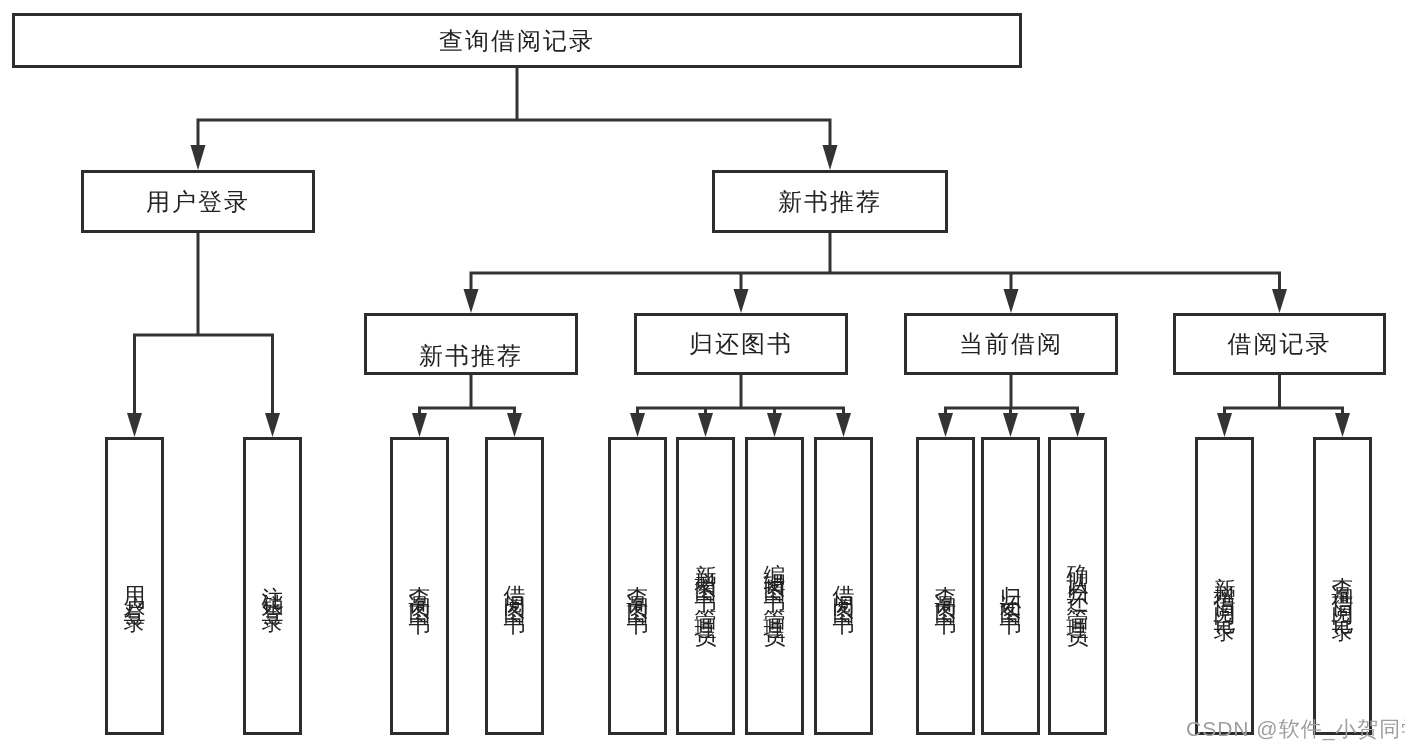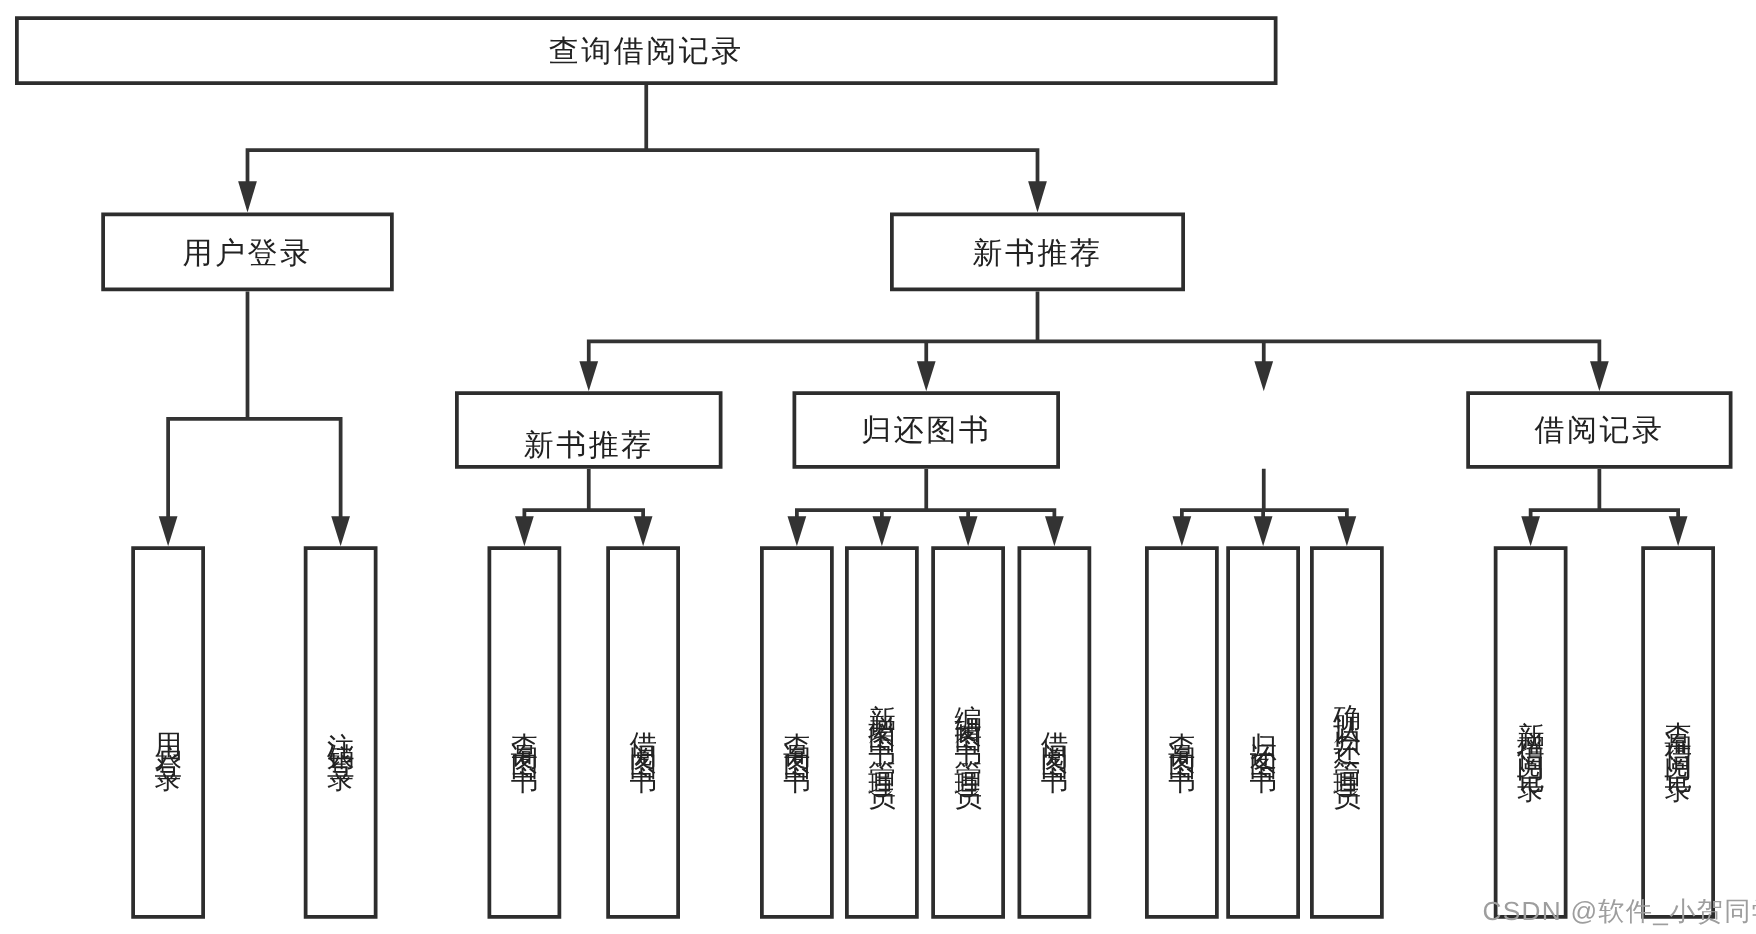--- a/index.html
+++ b/index.html
@@ -124,20 +124,23 @@
   <div class="box hbox" style="left:712px; top:170px; width:236px; height:63px;">
     <span>新书推荐</span>
   </div>
 
   <div class="box hbox" style="left:364px; top:313px; width:214px; height:62px;align-items:flex-end;">
     <span>新书推荐</span>
   </div>
   <div class="box hbox" style="left:634px; top:313px; width:214px; height:62px;">
     <span>归还图书</span>
   </div>
+  <div class="box hbox" style="left:904px; top:313px; width:214px; height:62px;">
+    <span>当前借阅</span>
+  </div>
   <div class="box hbox" style="left:1173px; top:313px; width:213px; height:62px;">
     <span>借阅记录</span>
   </div>
 
   <div class="box vbox" style="left:105px; top:437px; width:59px; height:298px;">
     <span class="vtext">用户登录</span>
   </div>
   <div class="box vbox" style="left:243px; top:437px; width:59px; height:298px;">
     <span class="vtext">注销登录</span>
   </div>

